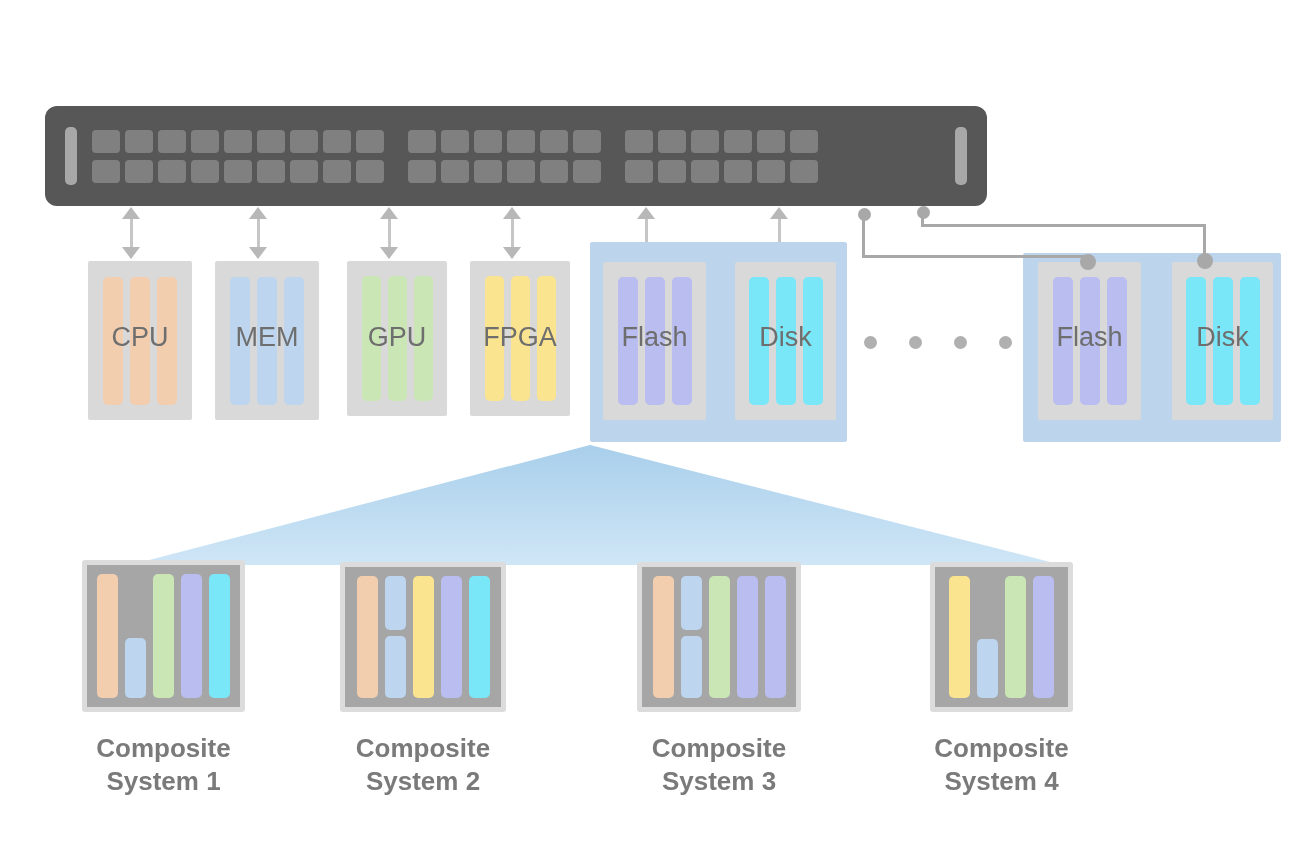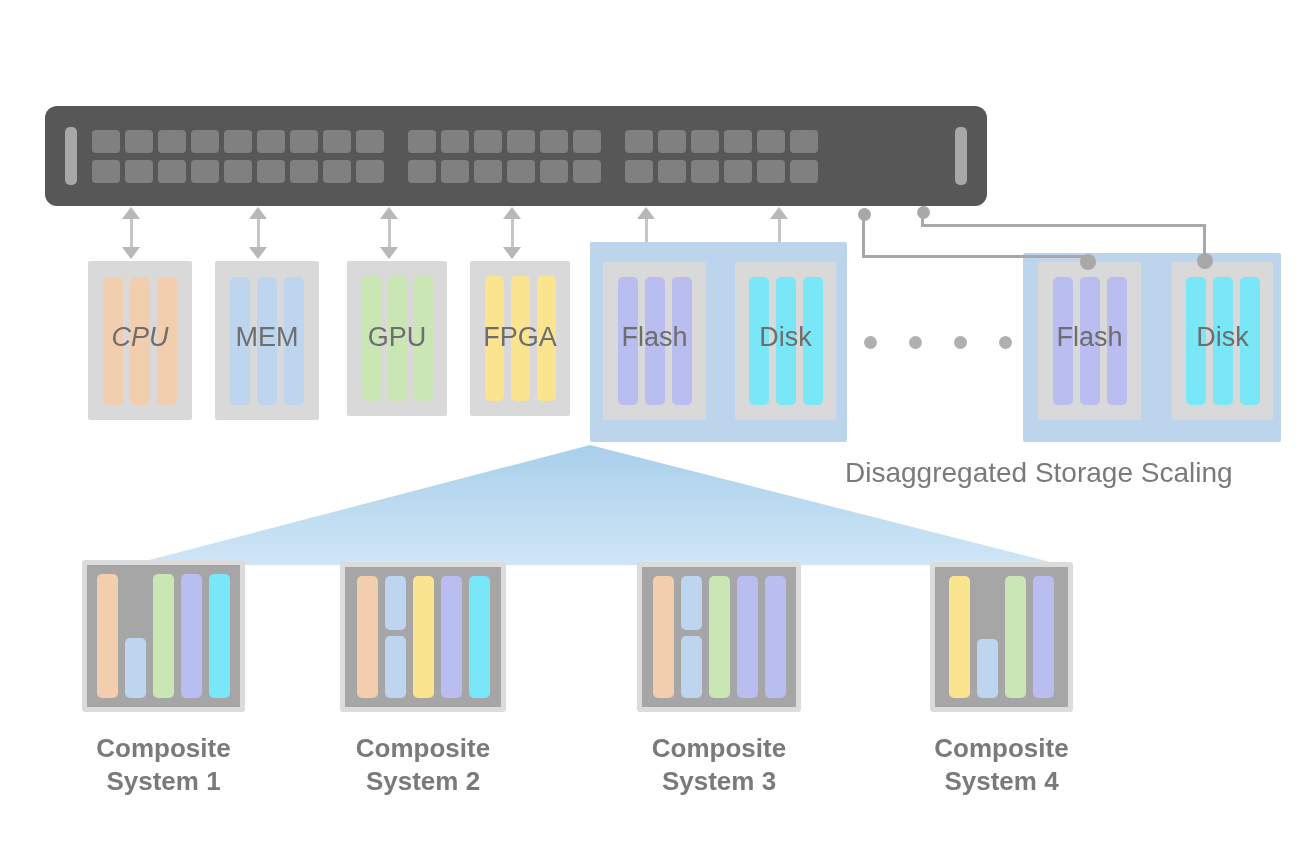--- a/index.html
+++ b/index.html
@@ -307,21 +307,21 @@
   <div class="storage-panel" style="left:1023px; top:253px; width:258px; height:189px;"></div>
 
   <div id="module-layer">
       <div class="module" style="left: 88px; top: 261px; width: 104px; height: 159px;">
         <div class="module-bars">
           <div class="module-bar" style="width: 20px; height: 128px; background: rgb(242, 205, 174);"></div>
           <div class="module-bar" style="width: 20px; height: 128px; background: rgb(242, 205, 174);"></div>
           <div class="module-bar" style="width: 20px; height: 128px; background: rgb(242, 205, 174);"></div>
         </div>
       </div>
-      <div class="module-label" style="left: 88px; width: 104px; top: 322px; font-style: italic;">CPU</div>
+      <div class="module-label" style="left: 88px; width: 104px; top: 322px;">CPU</div>
       <div class="module" style="left: 215px; top: 261px; width: 104px; height: 159px;">
         <div class="module-bars">
           <div class="module-bar" style="width: 20px; height: 128px; background: rgb(189, 213, 239);"></div>
           <div class="module-bar" style="width: 20px; height: 128px; background: rgb(189, 213, 239);"></div>
           <div class="module-bar" style="width: 20px; height: 128px; background: rgb(189, 213, 239);"></div>
         </div>
       </div>
       <div class="module-label" style="left: 215px; width: 104px; top: 322px;">MEM</div>
       <div class="module" style="left: 347px; top: 261px; width: 100px; height: 155px;">
         <div class="module-bars">
@@ -388,21 +388,20 @@
     <div class="dot" style="left:1197px; top:253px; width:16px; height:16px;"></div>
   </div>
 
   <div id="ellipsis-layer">
       <div class="ellipsis-dot" style="left: 864px; top: 336px;"></div>
       <div class="ellipsis-dot" style="left: 909px; top: 336px;"></div>
       <div class="ellipsis-dot" style="left: 954px; top: 336px;"></div>
       <div class="ellipsis-dot" style="left: 999px; top: 336px;"></div>
     </div>
 
-  <div class="title-scaling">Disaggregated Storage Scaling</div>
 
   <svg class="fan" viewBox="0 0 1302 140" preserveAspectRatio="none">
     <defs>
       <linearGradient id="fanGrad" x1="0" y1="0" x2="0" y2="1">
         <stop offset="0%" id="fanTop" stop-color="#a9cfeb"></stop>
         <stop offset="100%" id="fanBottom" stop-color="#cfe6f6"></stop>
       </linearGradient>
     </defs>
     <polygon points="590,5 1062,125 130,125" fill="url(#fanGrad)"></polygon>
   </svg>

